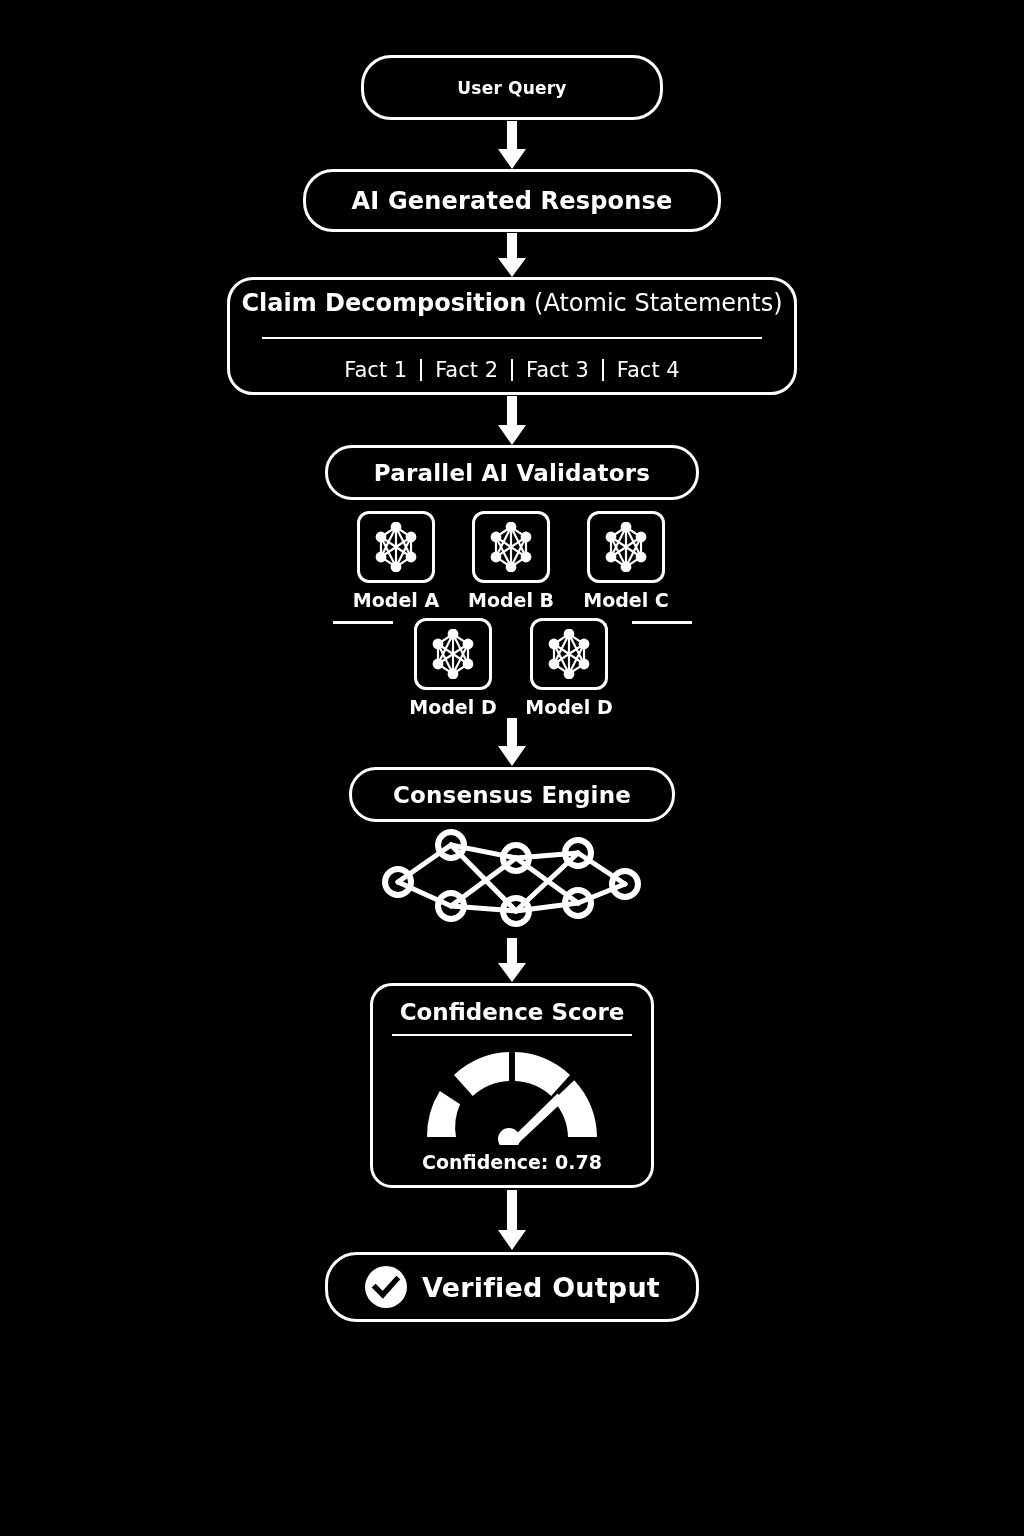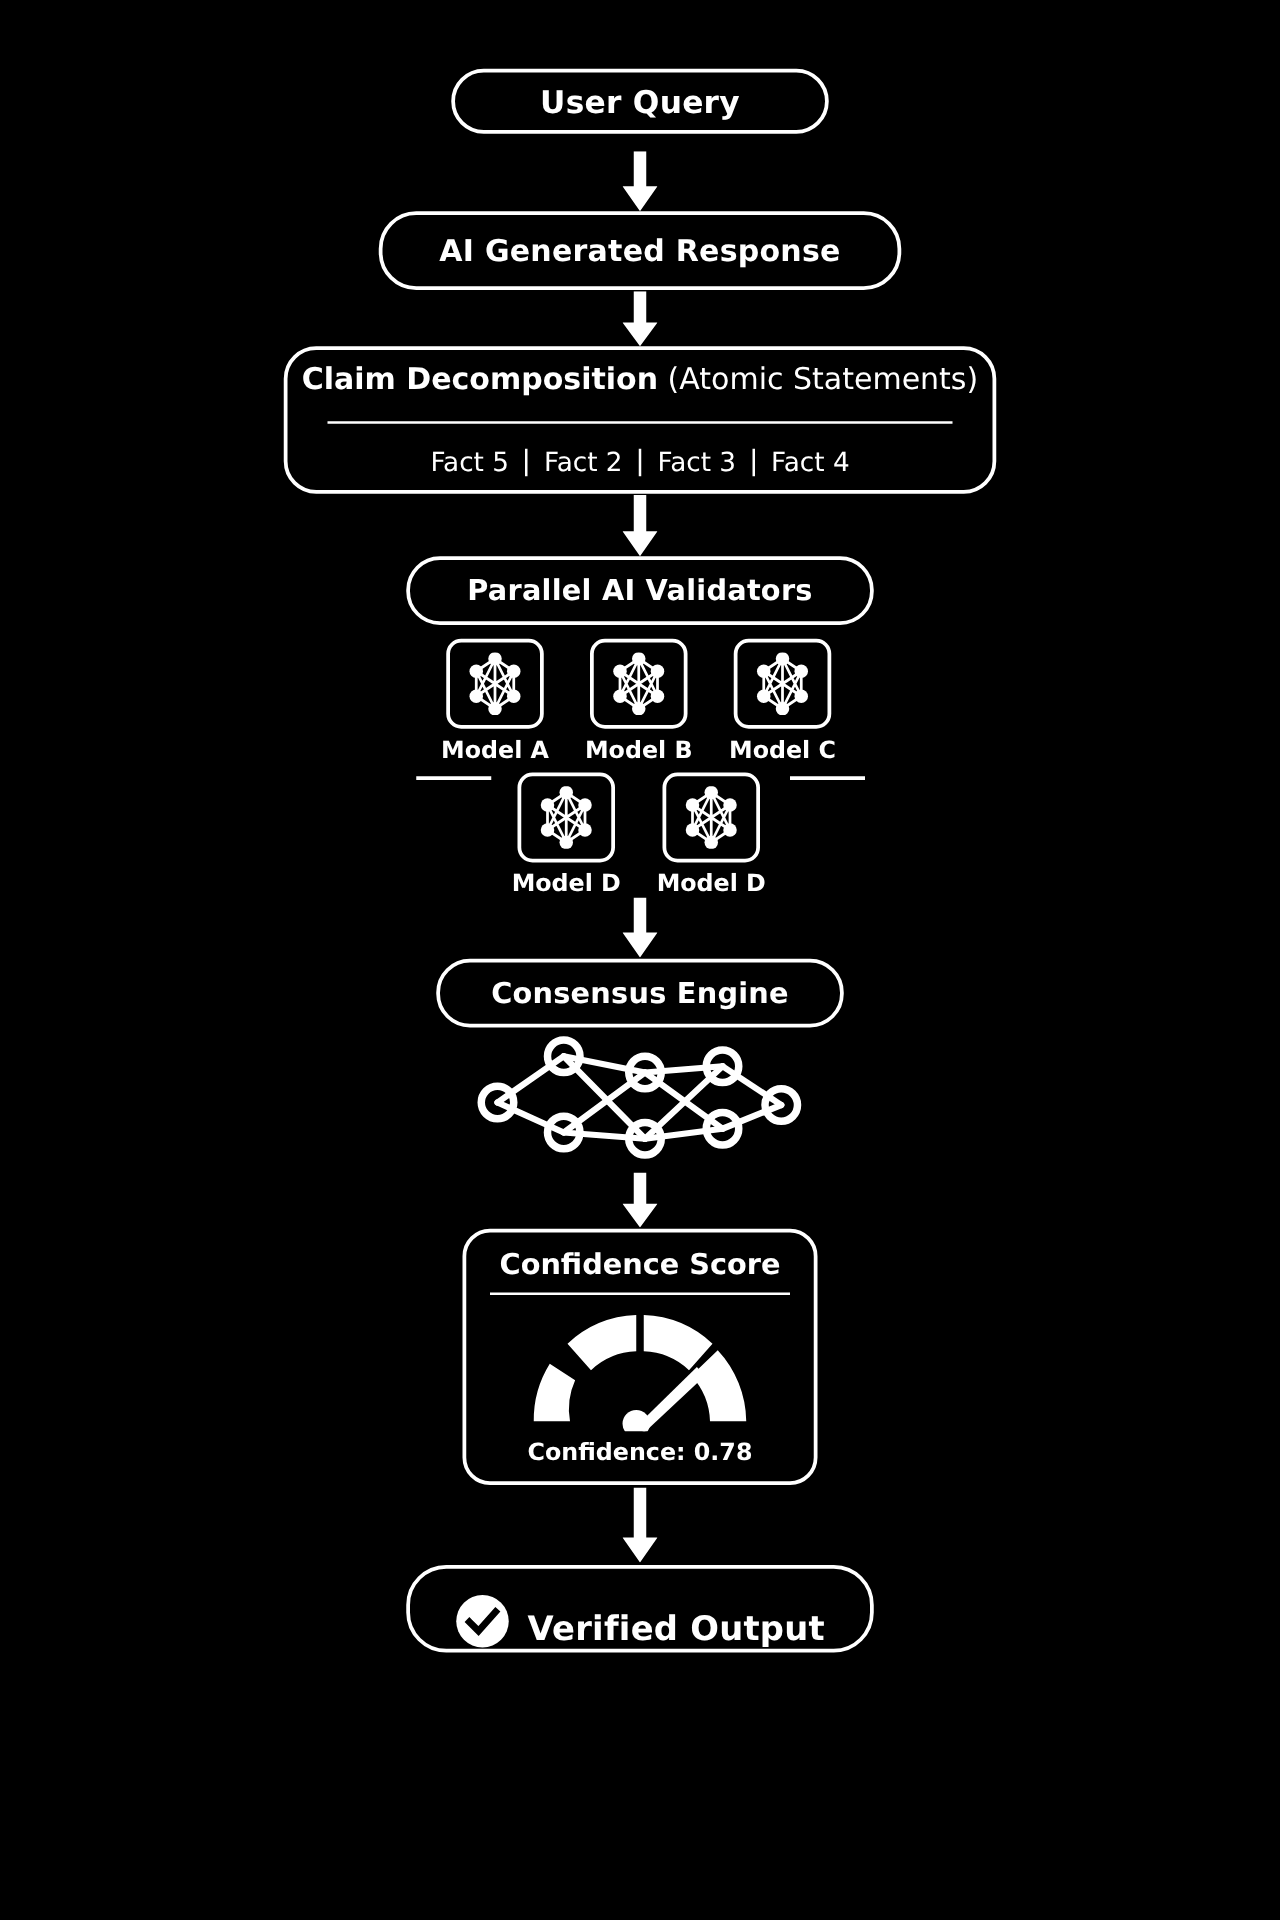--- a/index.html
+++ b/index.html
@@ -40,22 +40,22 @@
   .node-title {
     font-weight: bold;
     letter-spacing: 0.2px;
   }
 
   
   #user-query {
     left: 361px;
     top: 55px;
     width: 302px;
-    height: 52px;
-    font-size: 25px;
+    height: 65px;
+    font-size: 17px;
     align-items: center;
   }
 
   
   #ai-response {
     left: 303px;
     top: 169px;
     width: 418px;
     height: 63px;
     font-size: 24px;
@@ -211,21 +211,20 @@
 
   
   #verified-output {
     left: 325px;
     top: 1252px;
     width: 374px;
     height: 70px;
     border-radius: 32px;
     gap: 14px;
     font-size: 27px;
-    align-items: flex-end;
   }
   #verified-output .vo-check {
     width: 44px;
     height: 44px;
     flex: 0 0 auto;
   }
 
   
   .arrow {
     position: absolute;
@@ -253,21 +252,21 @@
     <path d="M9,0 H19 V25 H28 L14,44 L0,25 H9 Z" fill="#ffffff"></path>
   </svg>
 
   <div class="node" id="claim-decomposition">
     <div class="cd-head">
       <span class="bold">Claim Decomposition</span>
       <span class="light">(Atomic Statements)</span>
     </div>
     <div class="cd-rule"></div>
     <div class="cd-facts">
-      <span class="fact">Fact 5</span>
+      <span class="fact">Fact 1</span>
       <span class="sep"></span>
       <span class="fact">Fact 2</span>
       <span class="sep"></span>
       <span class="fact">Fact 3</span>
       <span class="sep"></span>
       <span class="fact">Fact 4</span>
     </div>
   </div>
 
   <svg class="arrow" style="left:498px; top:396px;" width="28" height="49" viewBox="0 0 28 49">

